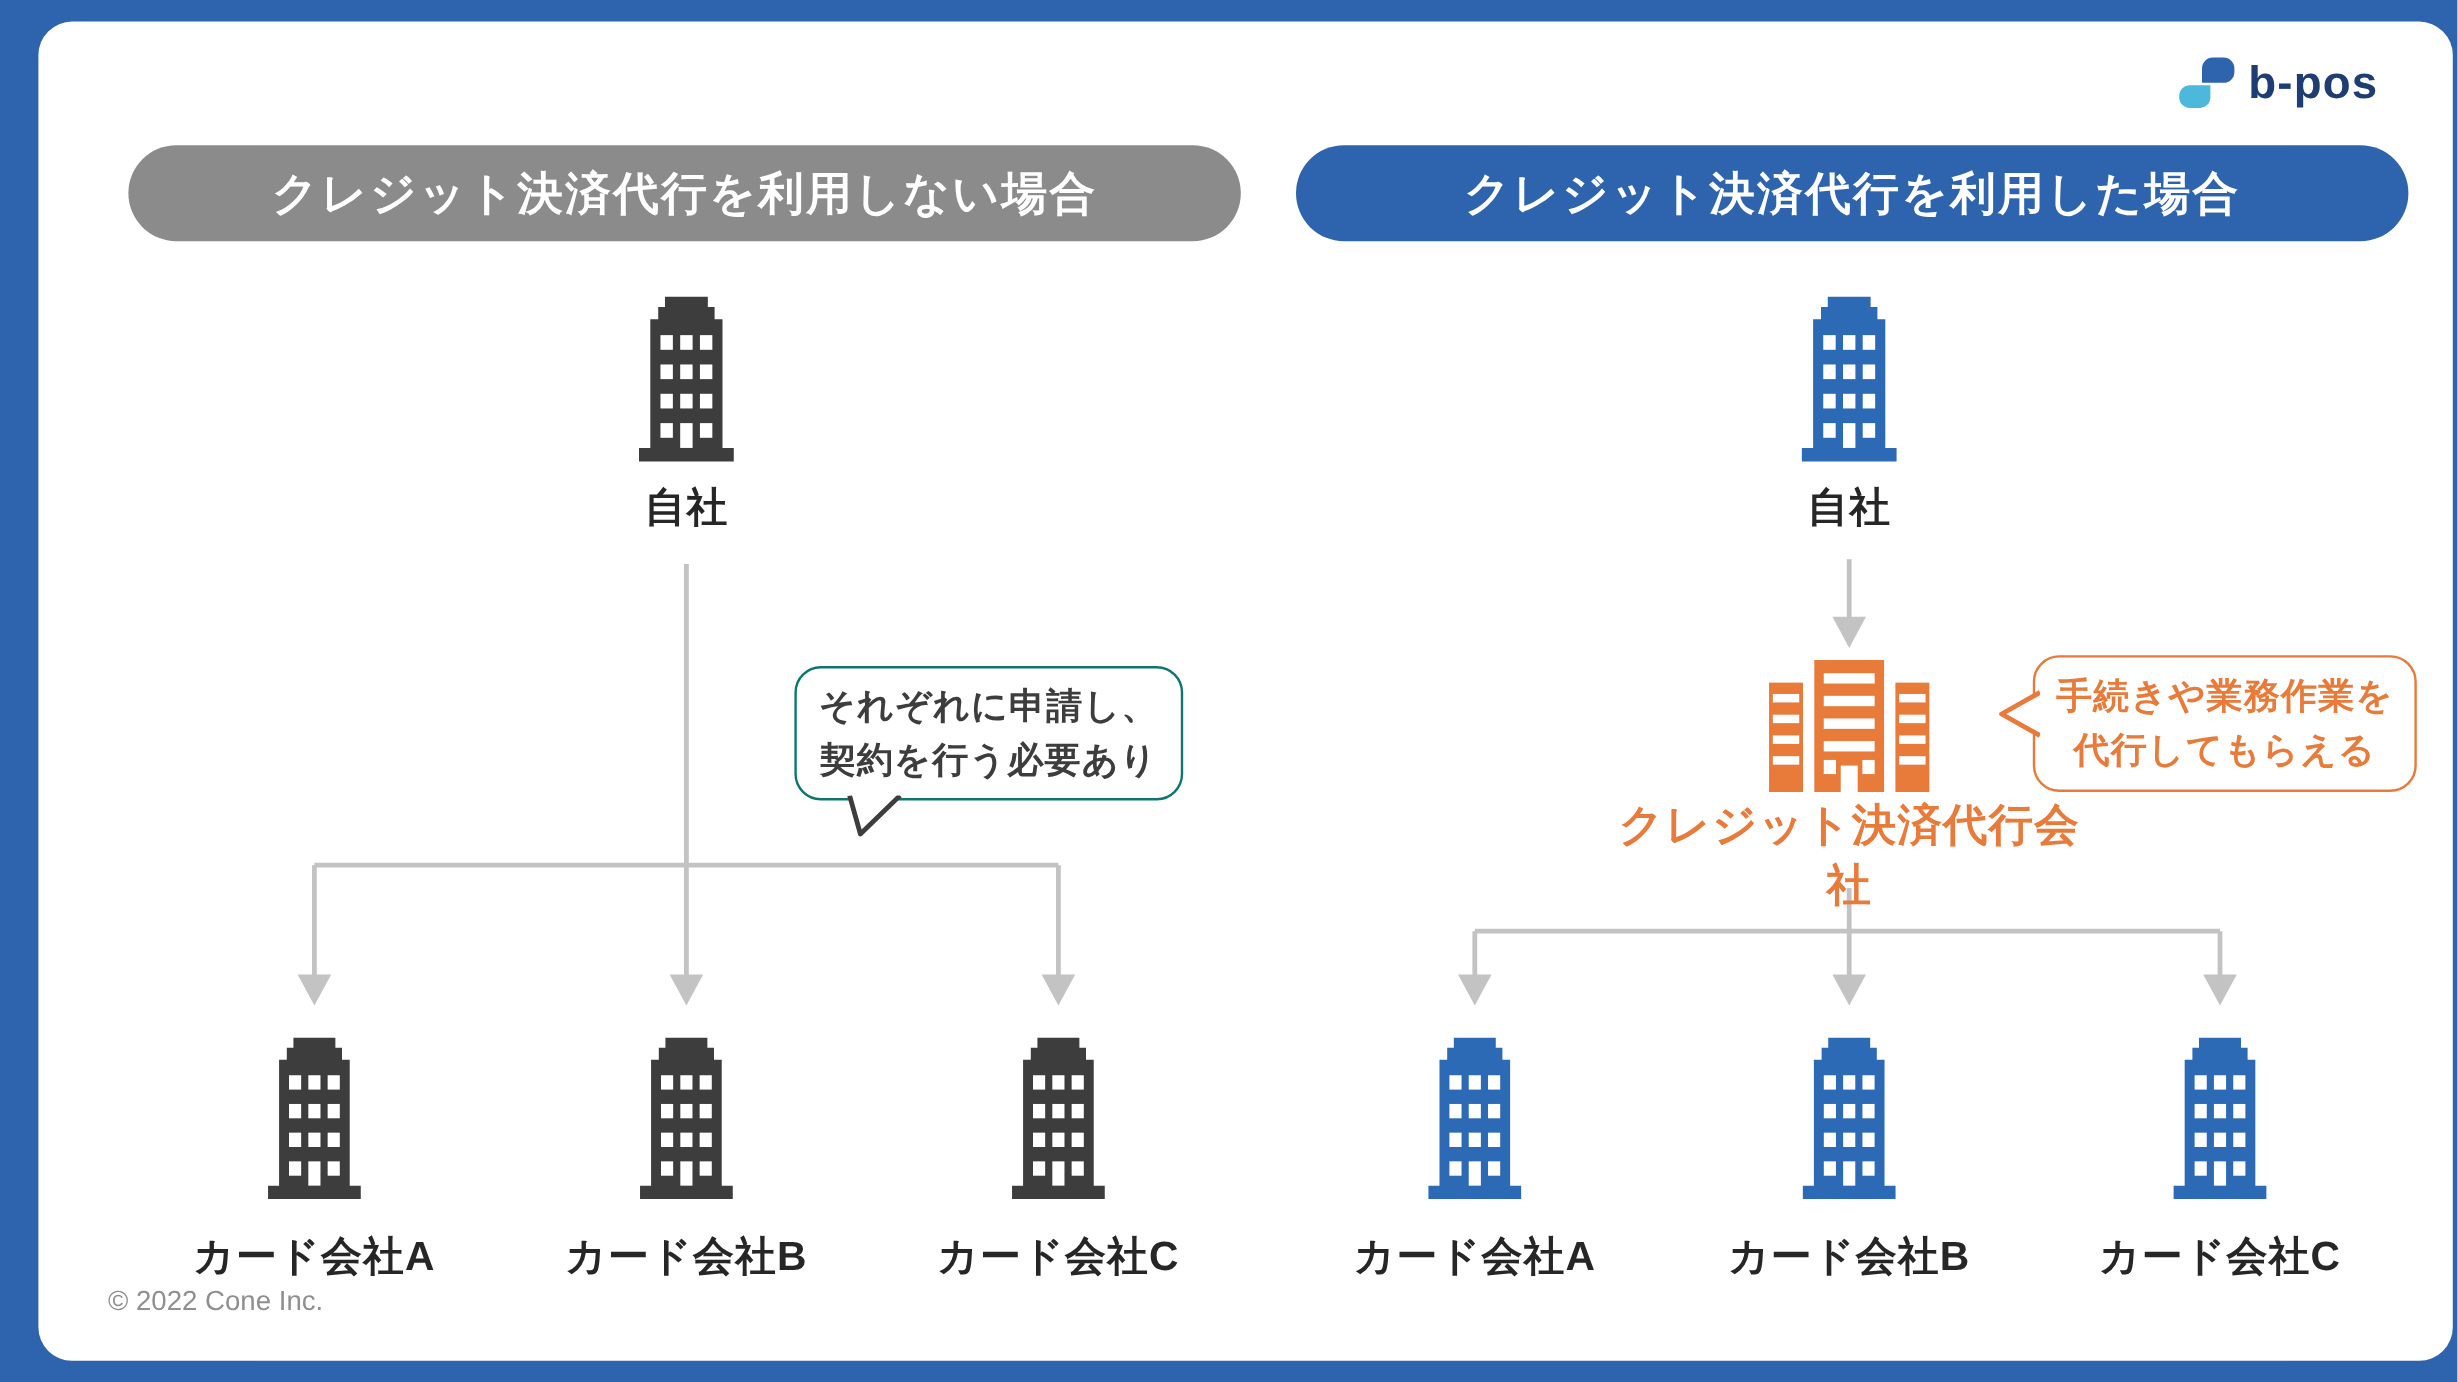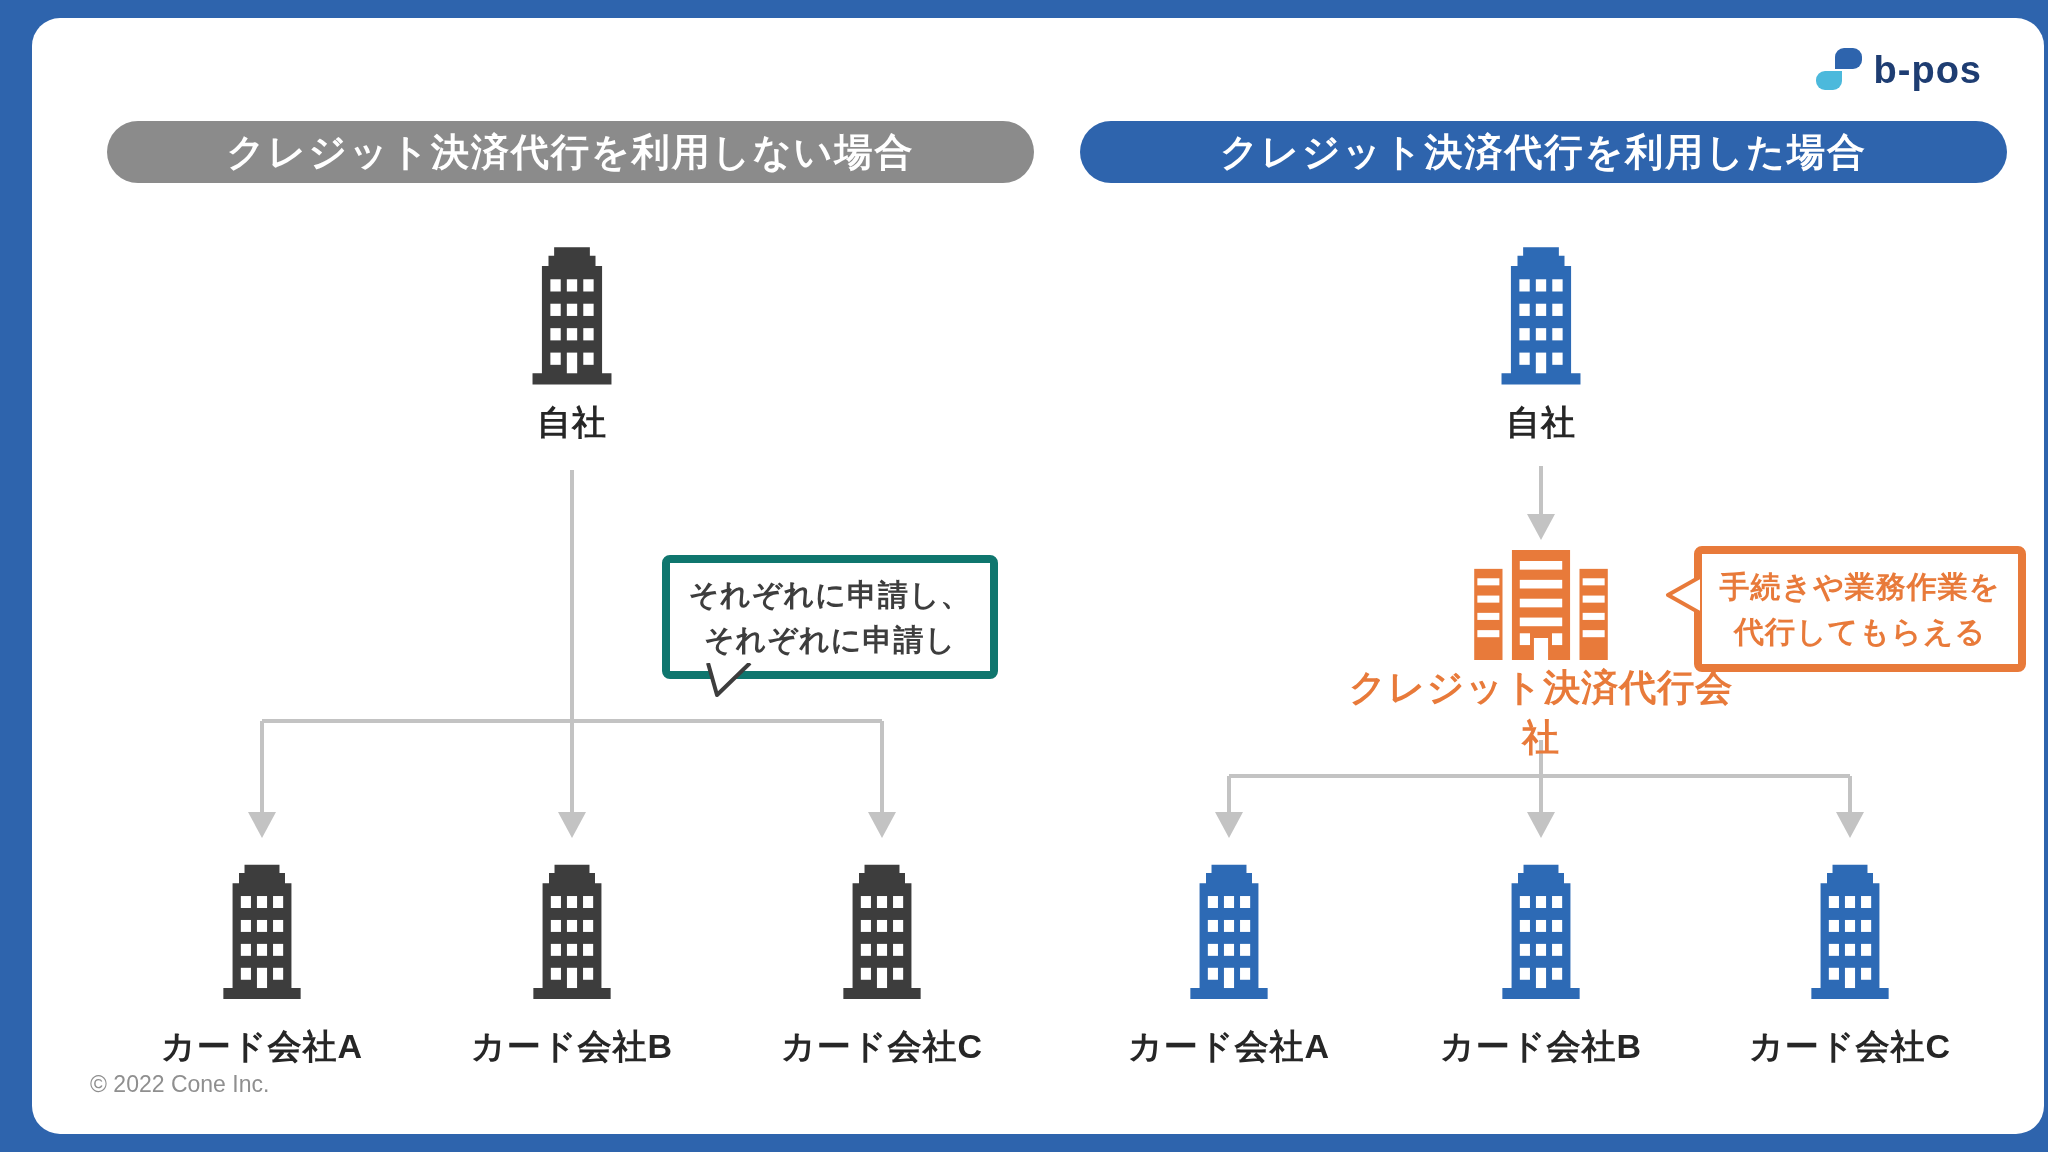--- a/index.html
+++ b/index.html
@@ -8,36 +8,36 @@
   #panel{position:absolute;left:18px;top:18px;width:2012px;height:1116px;background:#ffffff;border-radius:28px;margin-left:14px;}
 
   
   .logo{position:absolute;top:30px;right:62px;display:flex;align-items:center;gap:12px;}
   .logo-icon{position:relative;width:46px;height:44px;}
   .logo-icon .dark{position:absolute;right:0;top:0;width:27px;height:21px;background:#2e64ad;border-radius:9px 9px 9px 0;}
   .logo-icon .light{position:absolute;left:0;bottom:2px;width:26px;height:19px;background:#4cb9dc;border-radius:9px 0 9px 9px;}
   .logo-text{color:#1e3d72;font-size:38px;font-weight:800;letter-spacing:1px;line-height:1;}
 
   
-  .pill{position:absolute;top:103px;width:927px;height:62px;border-radius:42px;display:flex;align-items:center;justify-content:center;color:#ffffff;font-size:38px;font-weight:800;letter-spacing:2px;}
+  .pill{position:absolute;top:103px;width:927px;height:80px;border-radius:42px;display:flex;align-items:center;justify-content:center;color:#ffffff;font-size:38px;font-weight:800;letter-spacing:2px;}
   .pill.gray{left:75px;background:#8b8b8b;}
   .pill.blue{left:1048px;background:#2e64ad;text-align:center;}
 
   
   .tower{position:absolute;}
   .c-dark{color:#3d3d3d;}
   .c-blue{color:#2d6ab5;}
   .c-orange{color:#e87a3a;}
 
   
   .node-label{position:absolute;text-align:center;font-weight:800;color:#262626;font-size:34px;letter-spacing:1px;}
   .agency-label{position:absolute;text-align:center;font-weight:800;color:#e87a3a;font-size:37px;letter-spacing:1px;}
 
   
-  .bubble{position:absolute;background:#ffffff;border:8px solid #0f766e;border-radius:8px;display:flex;flex-direction:column;align-items:center;justify-content:center;font-weight:800;font-size:30px;line-height:1.5;color:#3d3d3d;letter-spacing:1px;}
+  .bubble{position:absolute;background:#ffffff;border:2px solid #0f766e;border-radius:22px;display:flex;flex-direction:column;align-items:center;justify-content:center;font-weight:800;font-size:30px;line-height:1.5;color:#3d3d3d;letter-spacing:1px;}
   .bubble.orange{border-color:#e87a3a;color:#e87a3a;}
   .tail{position:absolute;}
 
   .copyright{position:absolute;left:58px;bottom:36px;color:#8f8f8f;font-size:23px;font-weight:400;}
 
   svg.overlay{position:absolute;left:0;top:0;pointer-events:none;}
 </style>
 </head>
 <body>
 
@@ -130,21 +130,21 @@
       <span>クレジット決済代行を利用した場合</span>
     </div>
 
     <svg class="tower c-dark" style="left:493px;top:226px" width="94" height="142">
         <use href="#icon-office-tower"></use>
       </svg>
     <div class="node-label" style="left:440px;top:382px;width:200px">自社</div>
 
     <div class="bubble" style="left:630px;top:537px;width:320px;height:108px">
       <span>それぞれに申請し、</span>
-      <span>それぞれに申請し</span>
+      <span>契約を行う必要あり</span>
     </div>
     <svg class="tail" style="left:672px;top:645px" width="50" height="36">
       <polygon points="4,0 46,0 13,32" fill="#ffffff"></polygon>
       <polyline points="4,0 13,32 46,0" fill="none" stroke="#3d3d3d" stroke-width="4" stroke-linejoin="round"></polyline>
     </svg>
 
     <svg class="tower c-dark" style="left:184px;top:843px" width="92" height="140">
         <use href="#icon-office-tower"></use>
       </svg>
     <svg class="tower c-dark" style="left:494px;top:843px" width="92" height="140">

